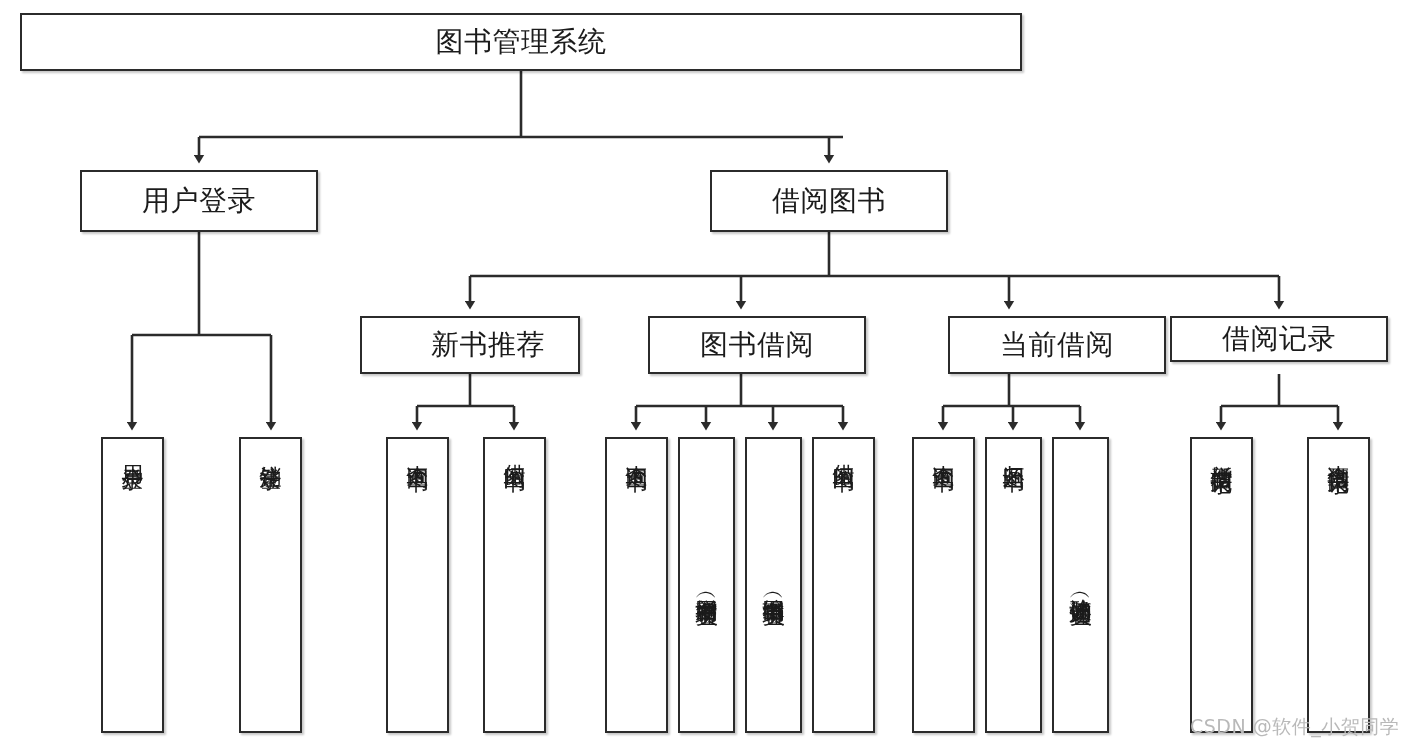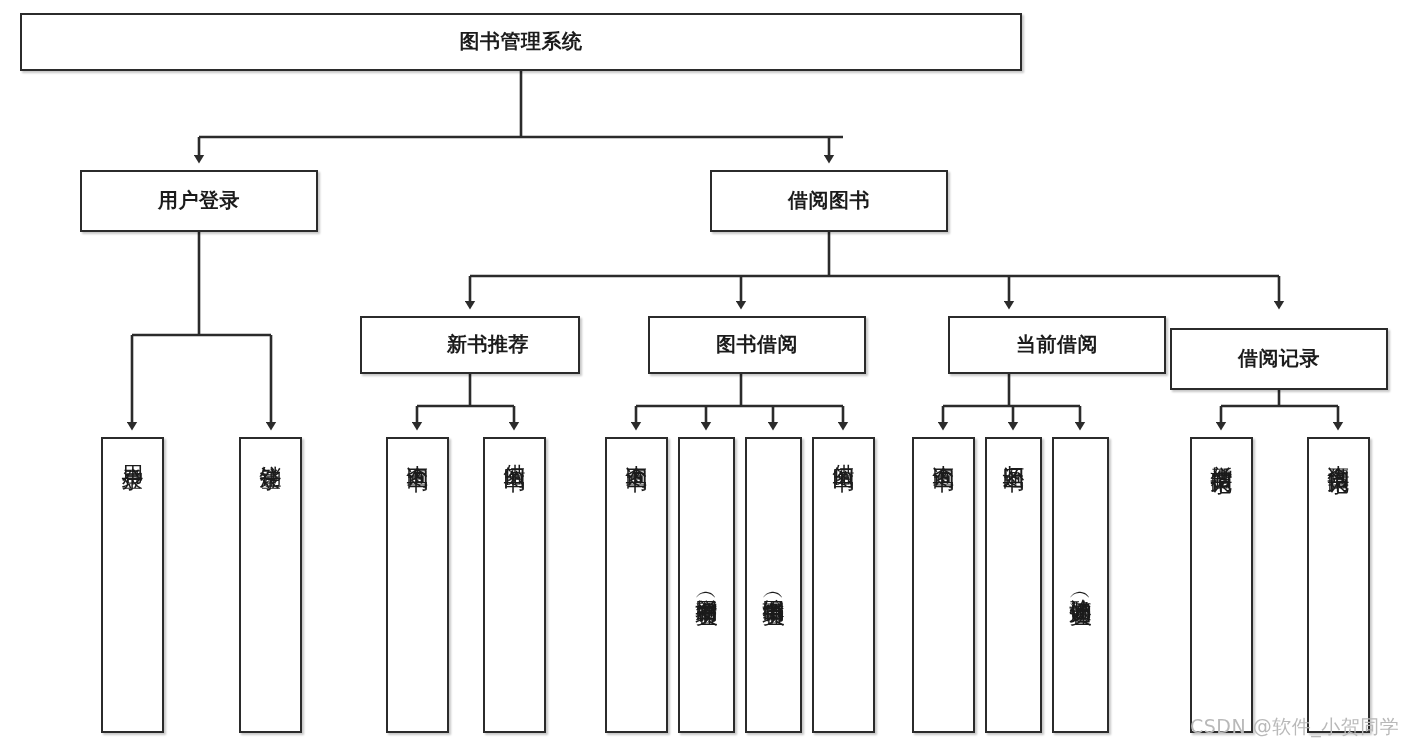--- a/index.html
+++ b/index.html
@@ -36,23 +36,22 @@
     justify-content: center;
     box-shadow: 2px 2px 2px rgba(0,0,0,0.22);
   }
   .node .label {
     color: #1b1b1b;
     line-height: 1.28;
     text-align: center;
     letter-spacing: 0.5px;
   }
   .node.horiz .label {
-    font-size: 20px;
+    font-size: 28px;
     writing-mode: horizontal-tb;
-    font-weight: bold;
   }
   .node.vert {
     align-items: flex-start;
     justify-content: center;
     padding-top: 8px;
   }
   .node.vert .label {
     font-size: 22px;
     writing-mode: vertical-rl;
     text-orientation: upright;
@@ -145,21 +144,21 @@
 
   <div class="node horiz" style="left:360px; top:316px; width:220px; height:58px;padding-left:36px;">
     <span class="label">新书推荐</span>
   </div>
   <div class="node horiz" style="left:632px; top:316px; width:218px; height:58px;margin-left:16px;">
     <span class="label">图书借阅</span>
   </div>
   <div class="node horiz" style="left:948px; top:316px; width:218px; height:58px;">
     <span class="label">当前借阅</span>
   </div>
-  <div class="node horiz" style="left:1170px; top:316px; width:218px; height:62px;margin-top:12px;">
+  <div class="node horiz" style="left:1170px; top:316px; width:218px; height:46px;">
     <span class="label">借阅记录</span>
   </div>
 
   <div class="node vert" style="left:101px; top:437px; width:63px; height:296px;">
     <span class="label">用户登录</span>
   </div>
   <div class="node vert" style="left:239px; top:437px; width:63px; height:296px;">
     <span class="label">注销登录</span>
   </div>
   <div class="node vert" style="left:386px; top:437px; width:63px; height:296px;">

